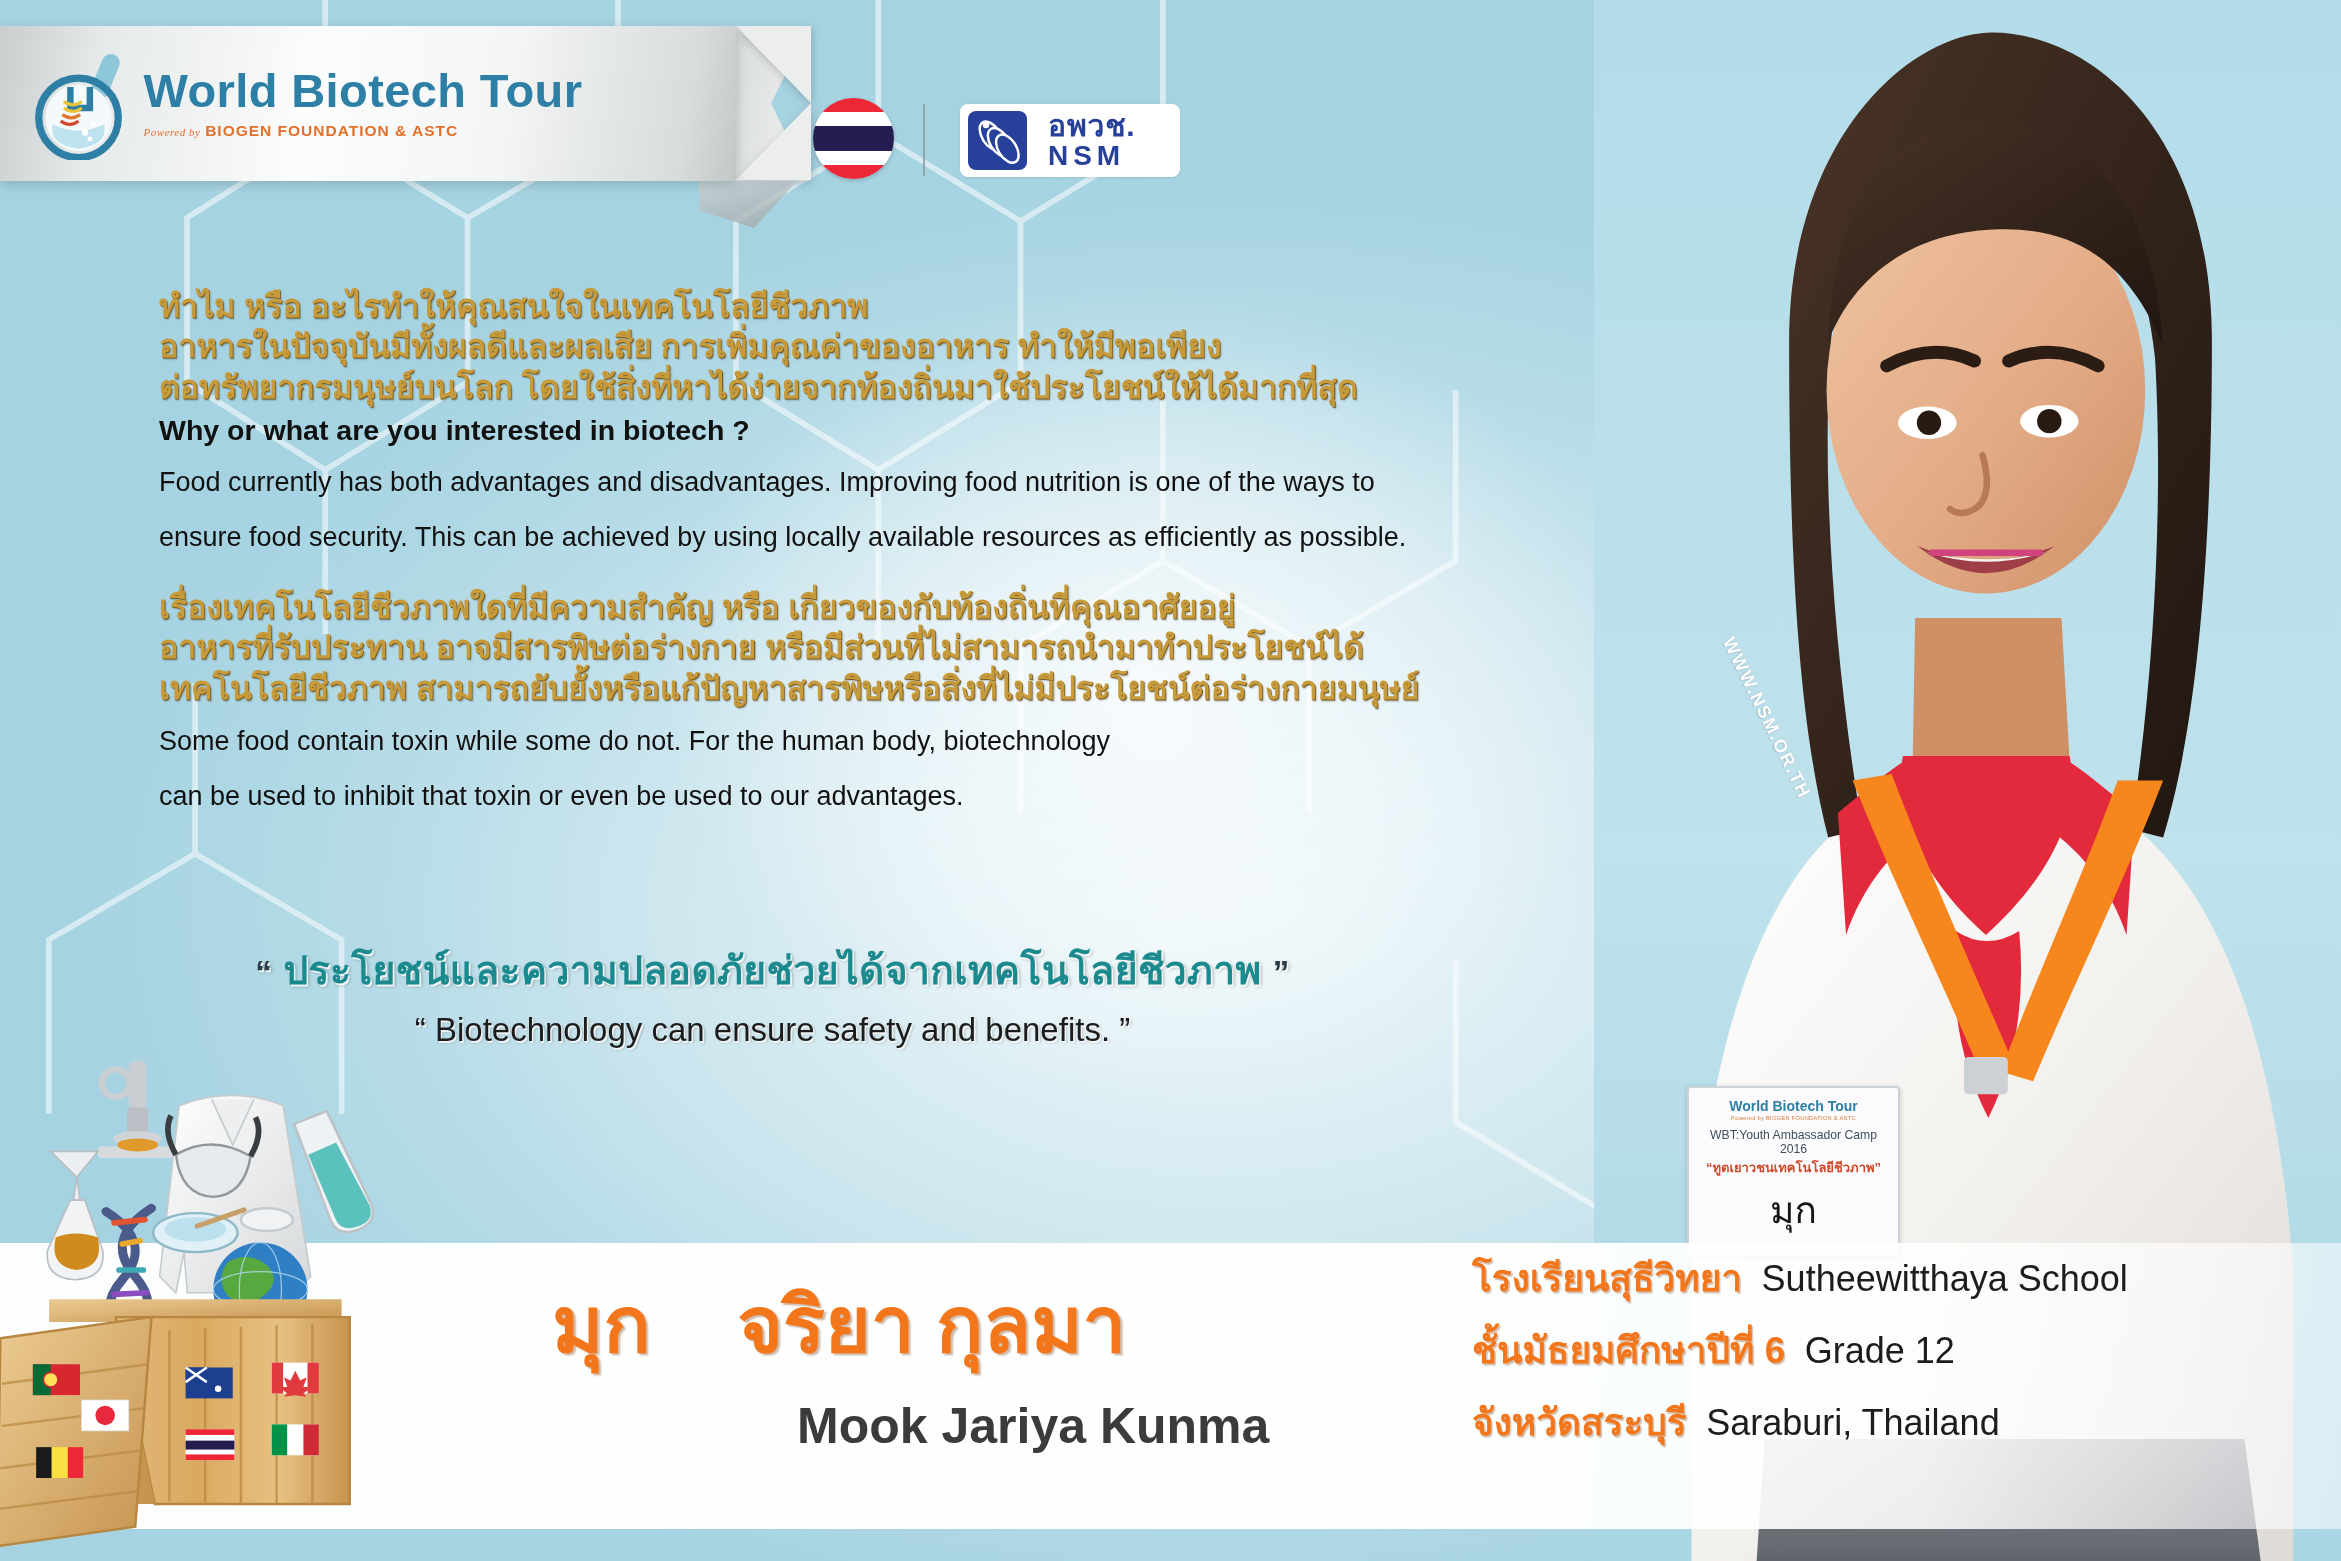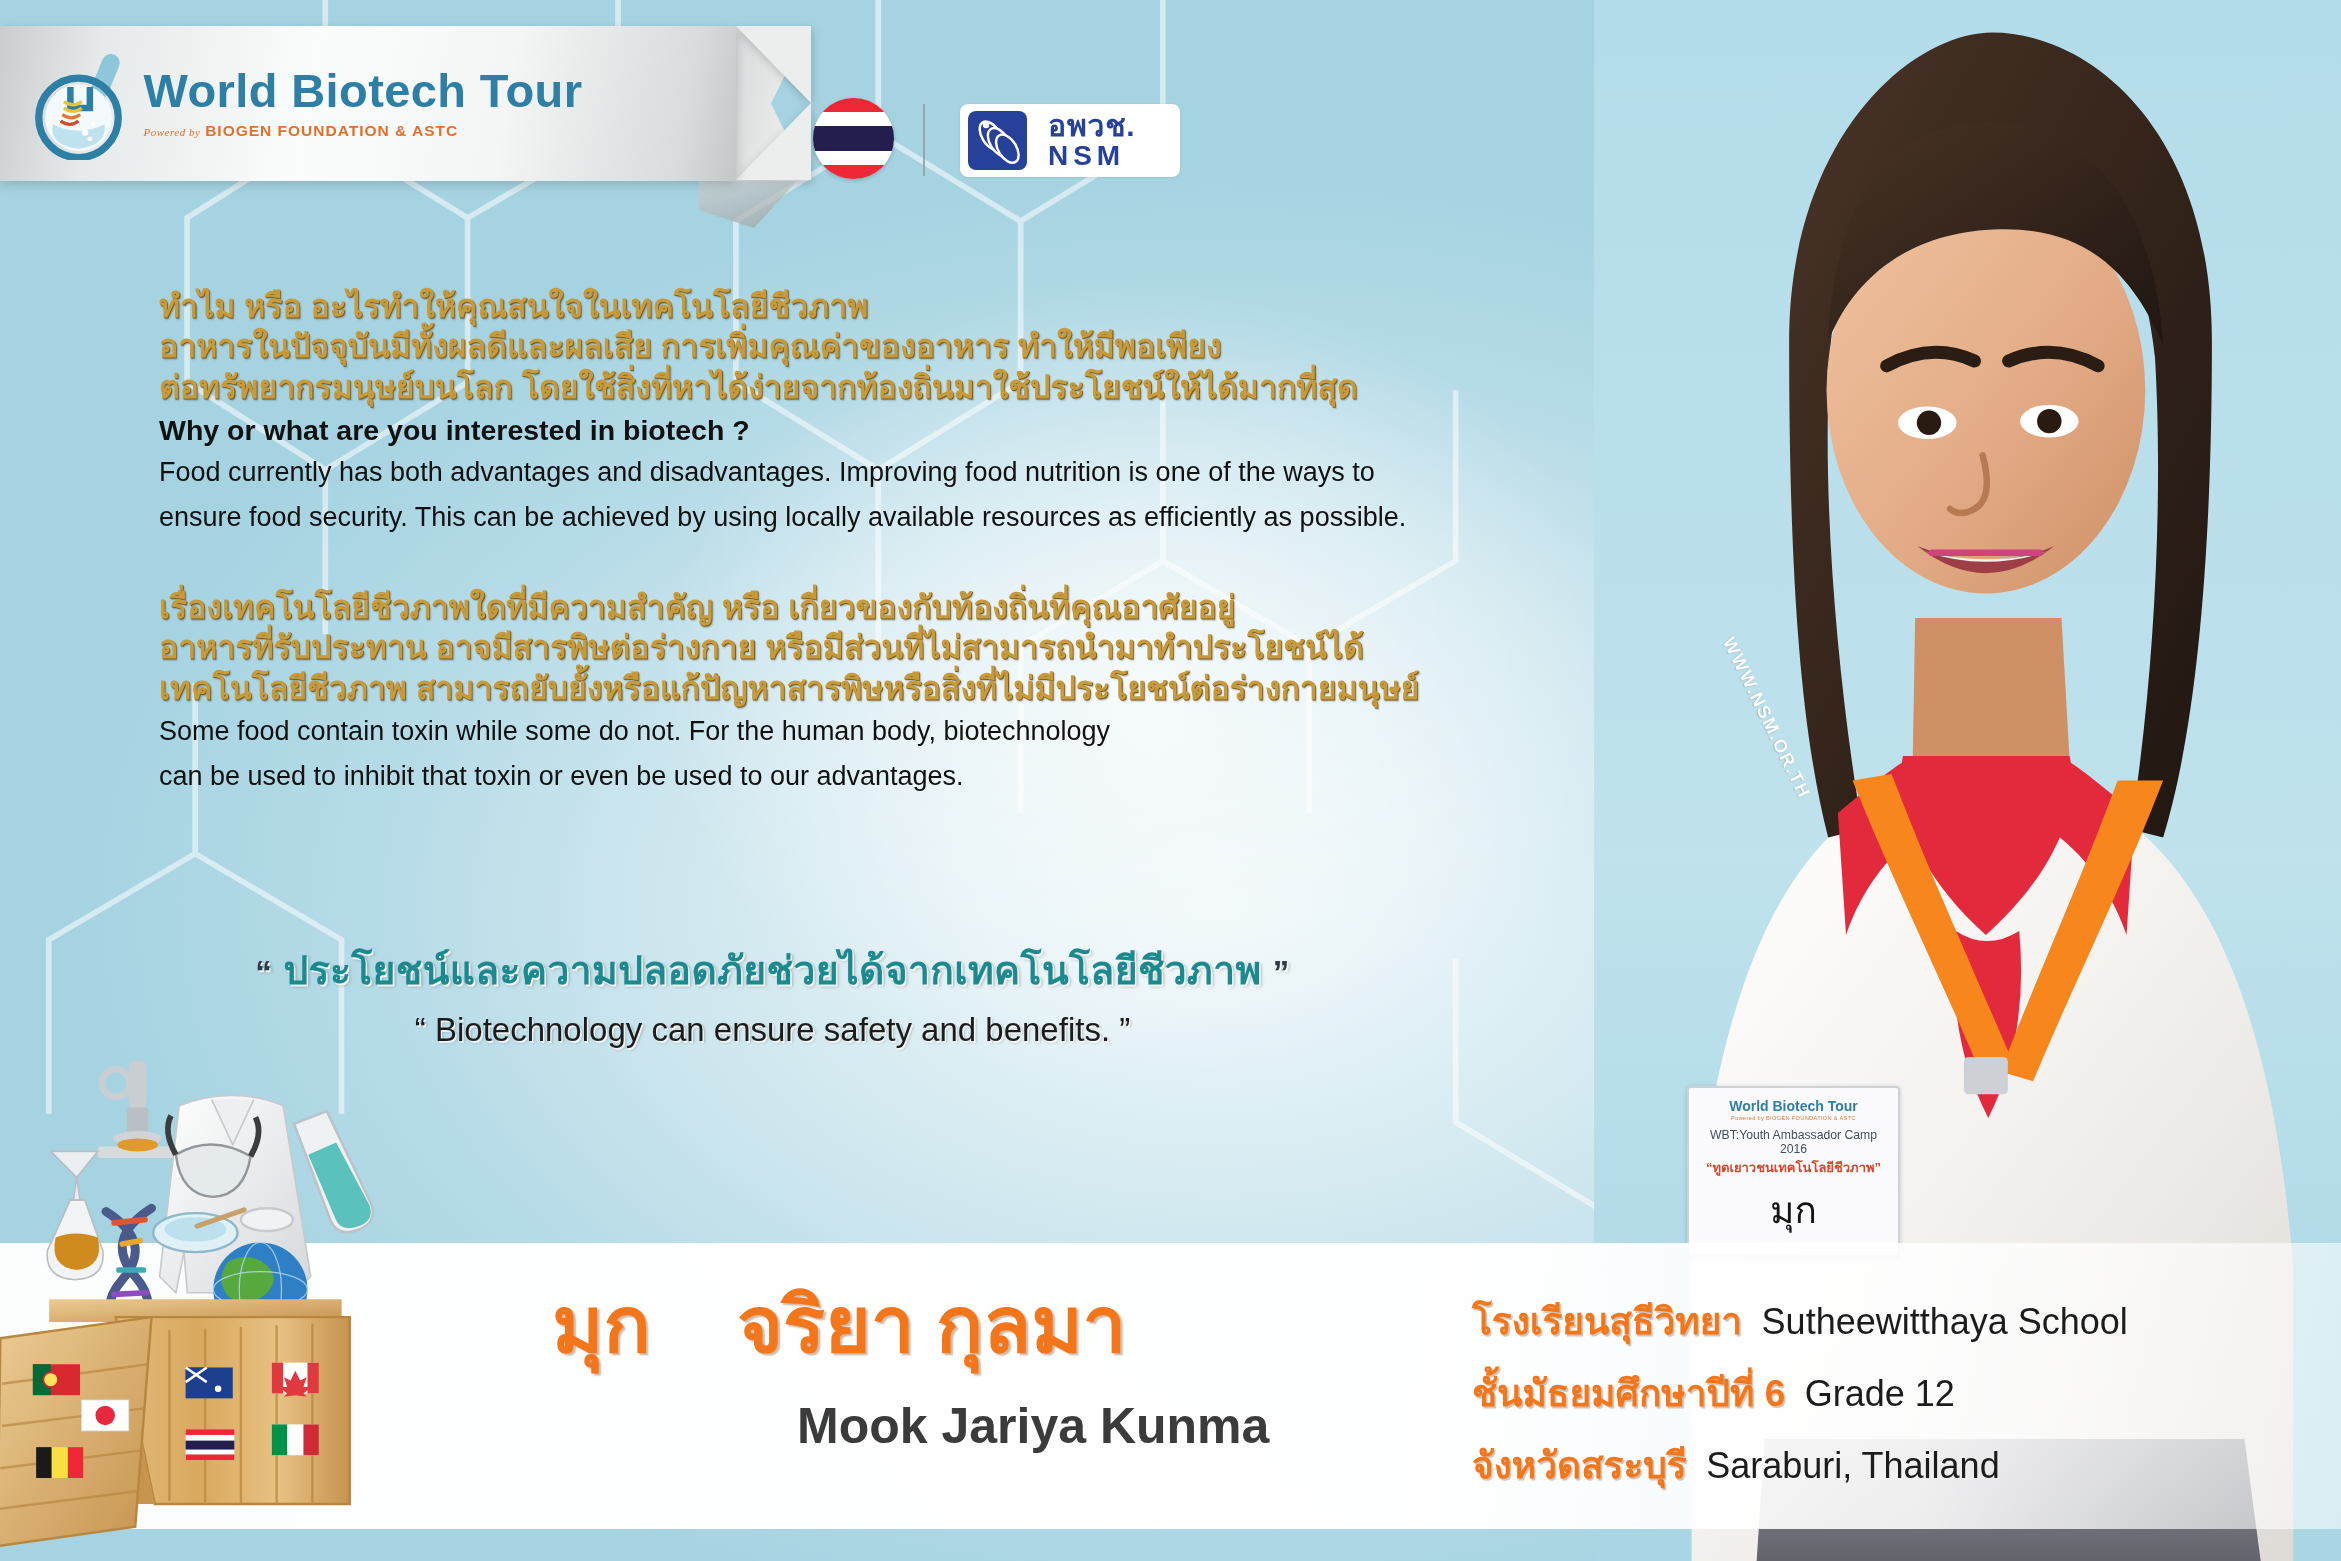--- a/index.html
+++ b/index.html
@@ -73,21 +73,21 @@
   .nsm-en{font-size:28px;color:#27409a;font-weight:700;letter-spacing:4.9px;margin-top:1.6px;}
 
   
   .qa{position:absolute;left:159px;width:1423px;}
   .thai-gold{
     color:#c79a3c;font-size:32px;line-height:1.26;font-weight:600;
     text-shadow:0.8px 0.8px 0 #7a5c1c, 1.6px 1.6px 1.6px rgba(0,0,0,.25);
     white-space:nowrap;
   }
   .en-q{color:#111;font-size:28.5px;font-weight:700;line-height:1.3;margin-top:4.9px;}
-  .en-a{color:#111;font-size:27px;line-height:1.55;margin-top:3px;}
+  .en-a{color:#111;font-size:27px;line-height:1.55;margin-top:13px;}
 
   
   .quote-wrap{position:absolute;left:0;top:939px;width:1545px;text-align:center;}
   .quote-thai{
     font-size:39px;color:#1b8a8f;font-weight:600;letter-spacing:0.4px;
     text-shadow:1.6px 1.6px 0 rgba(255,255,255,.85), 2.4px 2.4px 3.3px rgba(0,0,0,.28);
   }
   .quote-thai .qm{color:#2c3c46;font-size:33px;}
   .quote-en{
     font-size:33px;color:#1c1c1c;margin-top:9.8px;
@@ -106,21 +106,21 @@
     position:absolute;left:561px;top:1138px;font-size:91px;font-weight:700;color:#4c4c4c;letter-spacing:1.6px;
     text-shadow:1.6px 1.6px 1.6px rgba(0,0,0,.18);
   }
   .name-th{
     position:absolute;left:552px;top:1262px;font-size:78px;color:#f4761b;font-weight:700;
     text-shadow:2.4px 2.4px 1.6px rgba(120,60,10,.35);white-space:nowrap;
   }
   .name-en{
     position:absolute;left:797px;top:1397px;font-size:50px;color:#3b3b3b;font-weight:600;white-space:nowrap;
   }
-  .school-col{position:absolute;left:1472px;top:1291px;}
+  .school-col{position:absolute;left:1472px;top:1248px;}
   .school-row{display:flex;align-items:baseline;margin-bottom:13px;white-space:nowrap;}
   .s-th{color:#f4761b;font-size:37px;font-weight:700;text-shadow:1.6px 1.6px 0.8px rgba(120,60,10,.3);}
   .s-en{color:#1c1c1c;font-size:36px;margin-left:19.5px;}
 
   
   .illus{position:absolute;left:-8.1px;top:1049px;width:423px;height:520px;}
 
   
   .badge{
     position:absolute;left:1687px;top:1086px;width:213px;height:171px;background:#fbfbfd;

